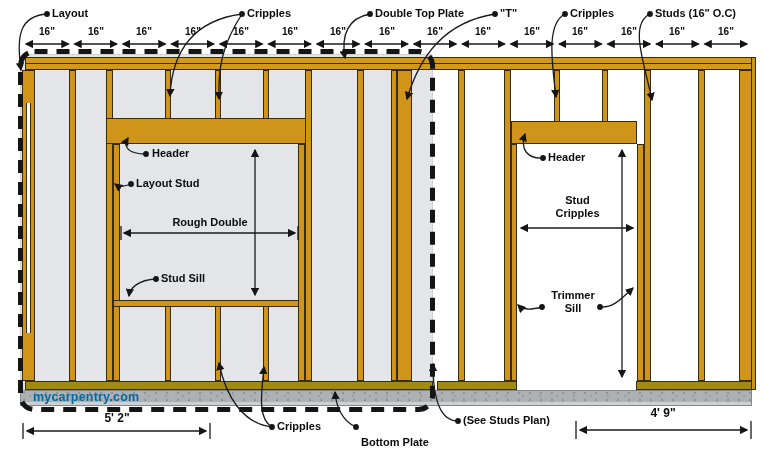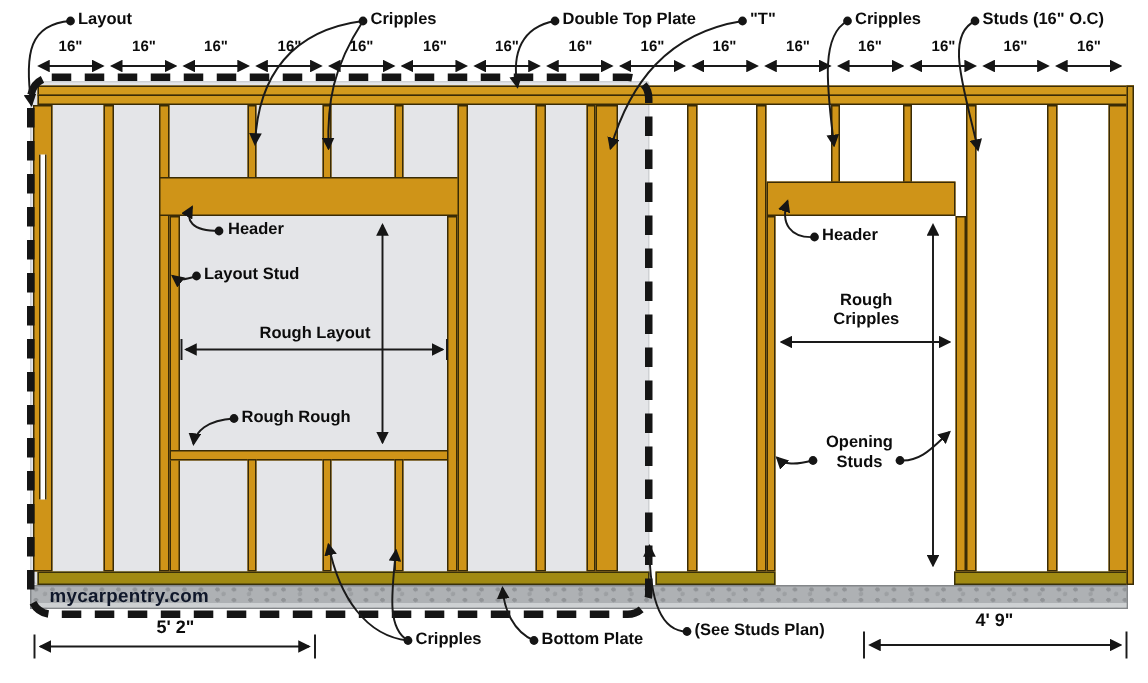--- a/index.html
+++ b/index.html
@@ -23,21 +23,21 @@
       radial-gradient(circle at 3px 2px, rgba(110,113,116,.45) 1.4px, transparent 1.6px),
       radial-gradient(circle at 9px 5px, rgba(125,128,131,.35) 1.4px, transparent 1.6px);
     background-size:11px 7px,17px 9px;
   }
   .foundation-lip{background:#cdd0d2;}
   
   .lbl{position:absolute;font-weight:bold;font-size:11px;line-height:13px;white-space:nowrap;}
   .lbl.center{text-align:center;white-space:normal;}
   .dim16{position:absolute;top:26px;width:32px;text-align:center;font-weight:bold;font-size:10px;}
   .dimtxt{position:absolute;text-align:center;font-weight:bold;font-size:12px;}
-  .watermark{position:absolute;font-weight:bold;font-size:12.5px;color:#0f172a;letter-spacing:.2px;}
+  .watermark{position:absolute;font-weight:bold;font-size:12.5px;color:#0369a1;letter-spacing:.2px;}
   svg.overlay{position:absolute;left:0;top:0;pointer-events:none;}
 </style>
 </head>
 <body>
 
 <div id="stage">
 
   <div class="abs sheathing" style="left:20px;top:54px;width:413px;height:338px;"></div>
 
   <div class="abs foundation" style="left:20px;top:390px;width:732px;height:16px;"></div>
@@ -168,26 +168,26 @@
   <span class="dim16" style="left:419px;">16"</span>
   <span class="dim16" style="left:467px;">16"</span>
   <span class="dim16" style="left:516px;">16"</span>
   <span class="dim16" style="left:564px;">16"</span>
   <span class="dim16" style="left:613px;">16"</span>
   <span class="dim16" style="left:661px;">16"</span>
   <span class="dim16" style="left:710px;">16"</span>
 
   <span class="lbl" style="left:152px;top:147px;">Header</span>
   <span class="lbl" style="left:136px;top:177px;">Layout Stud</span>
-  <span class="lbl center" style="left:160px;top:216px;width:100px;">Rough Layout</span>
-  <span class="lbl" style="left:161px;top:272px;">Rough Rough</span>
+  <span class="lbl center" style="left:160px;top:216px;width:100px;">Rough Double</span>
+  <span class="lbl" style="left:161px;top:272px;">Stud Sill</span>
   <span class="watermark" style="left:33px;top:390px;">mycarpentry.com</span>
   <span class="dimtxt" style="left:77px;top:411px;width:80px;">5' 2"</span>
   <span class="lbl" style="left:277px;top:420px;">Cripples</span>
-  <span class="lbl" style="left:361px;top:420px;">Bottom Plate</span>
+  <span class="lbl" style="left:361px;top:436px;">Bottom Plate</span>
 
   <span class="lbl" style="left:548px;top:151px;">Header</span>
-  <span class="lbl center" style="left:530px;top:194px;width:95px;"><span>Rough</span><br><span>Cripples</span></span>
-  <span class="lbl center" style="left:528px;top:289px;width:90px;"><span>Opening</span><br><span>Studs</span></span>
+  <span class="lbl center" style="left:530px;top:194px;width:95px;"><span>Stud</span><br><span>Cripples</span></span>
+  <span class="lbl center" style="left:528px;top:289px;width:90px;"><span>Trimmer</span><br><span>Sill</span></span>
   <span class="lbl" style="left:463px;top:414px;">(See Studs Plan)</span>
   <span class="dimtxt" style="left:623px;top:406px;width:80px;">4' 9"</span>
 
 </div>
 
 </body></html>

